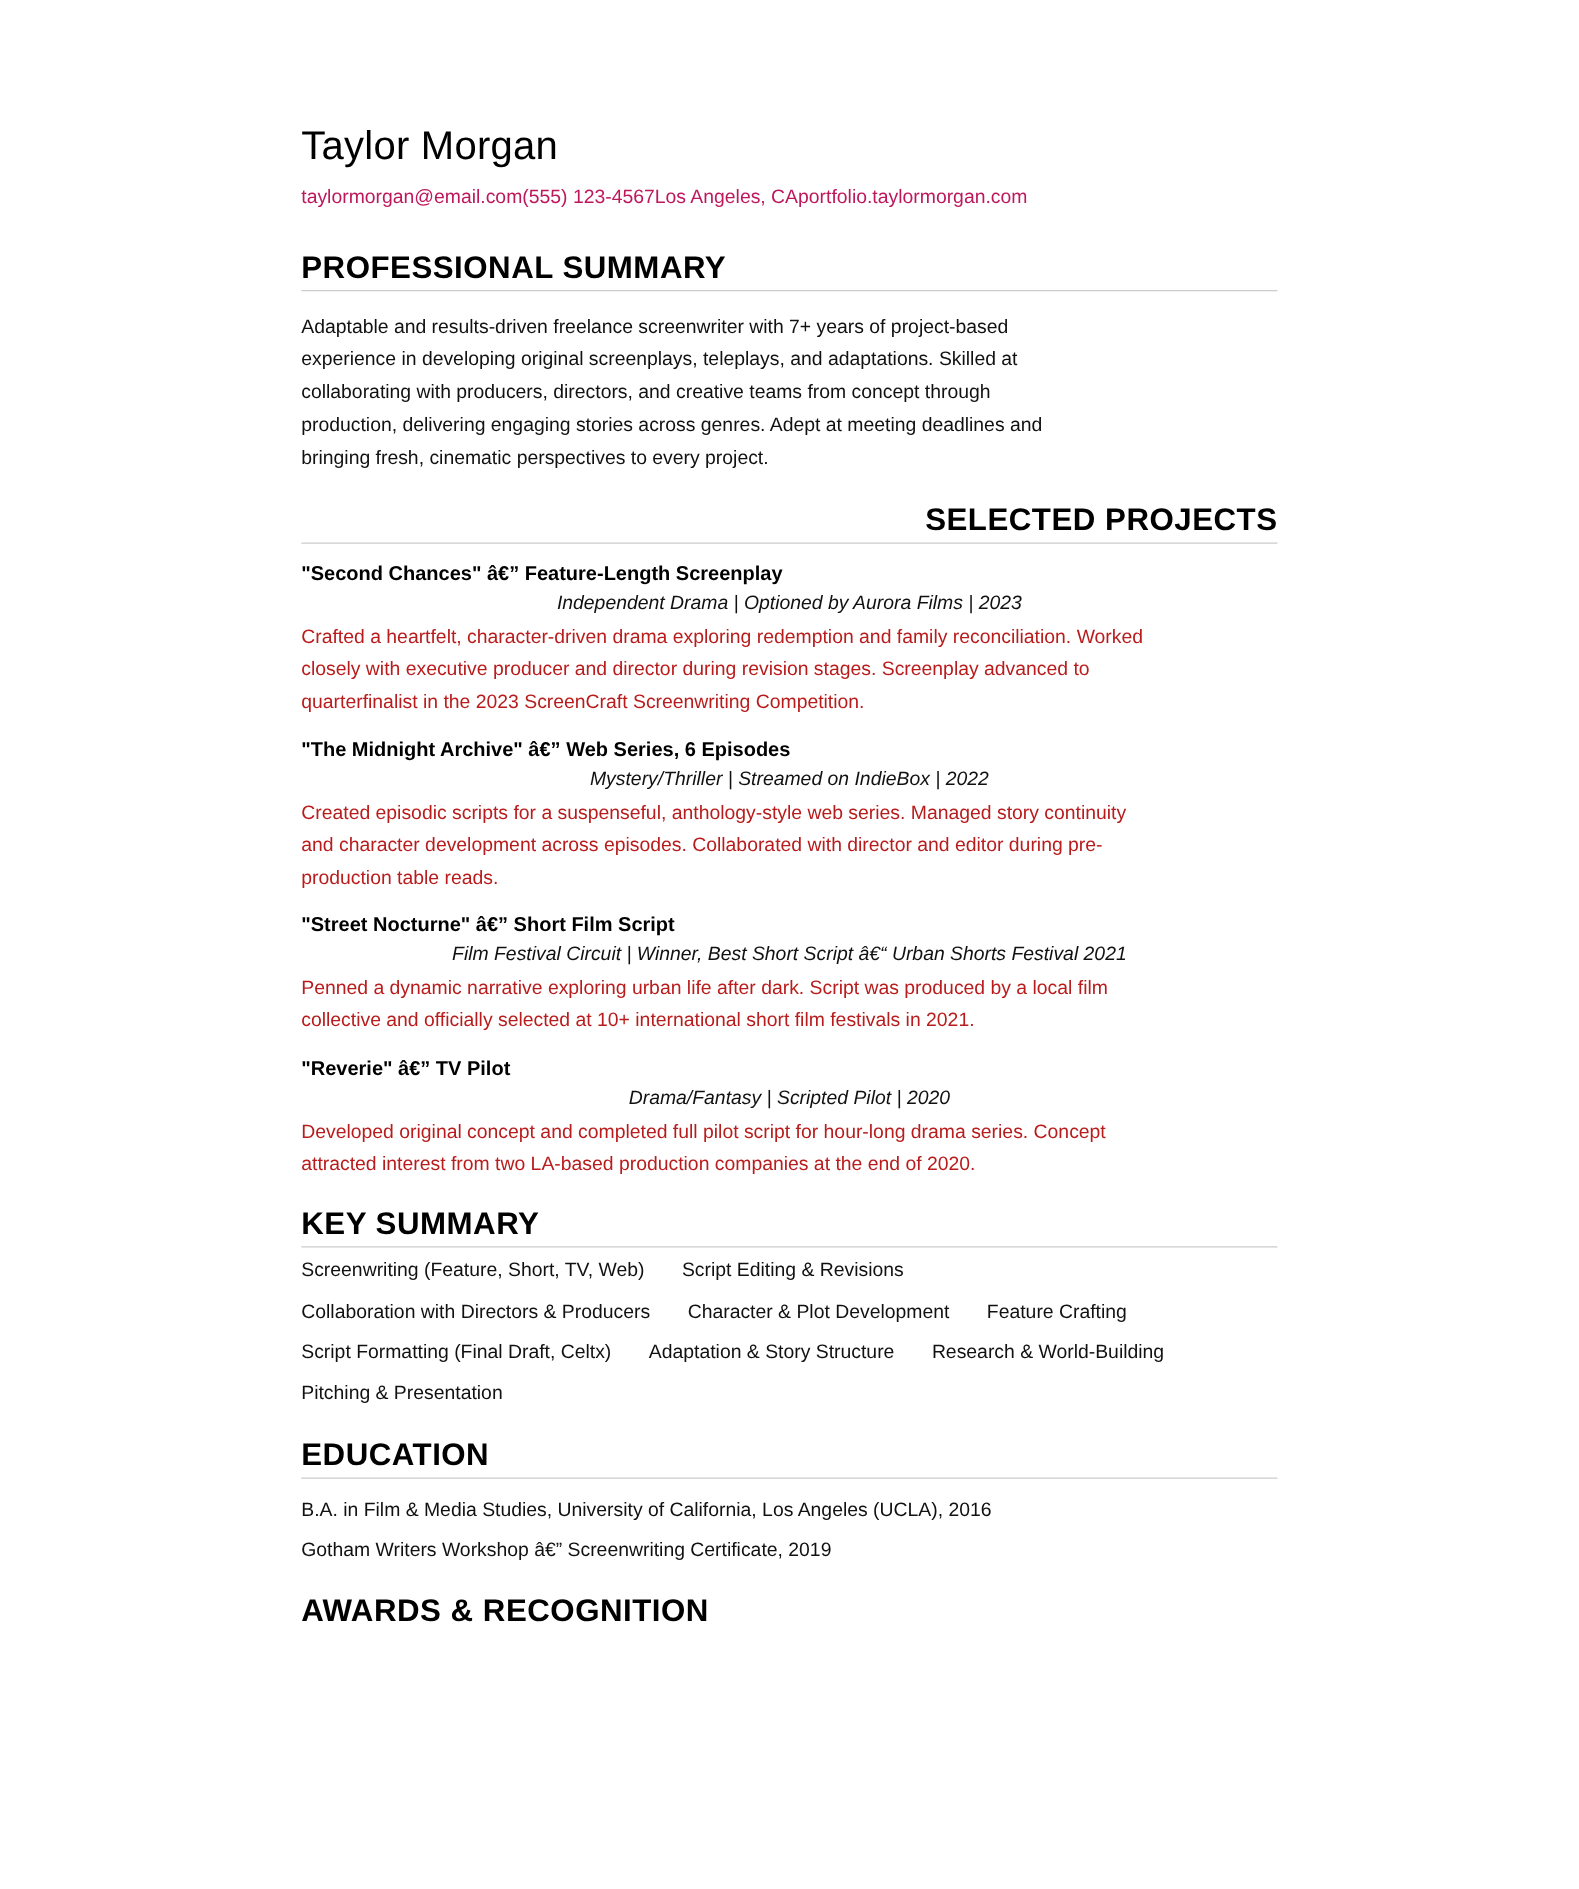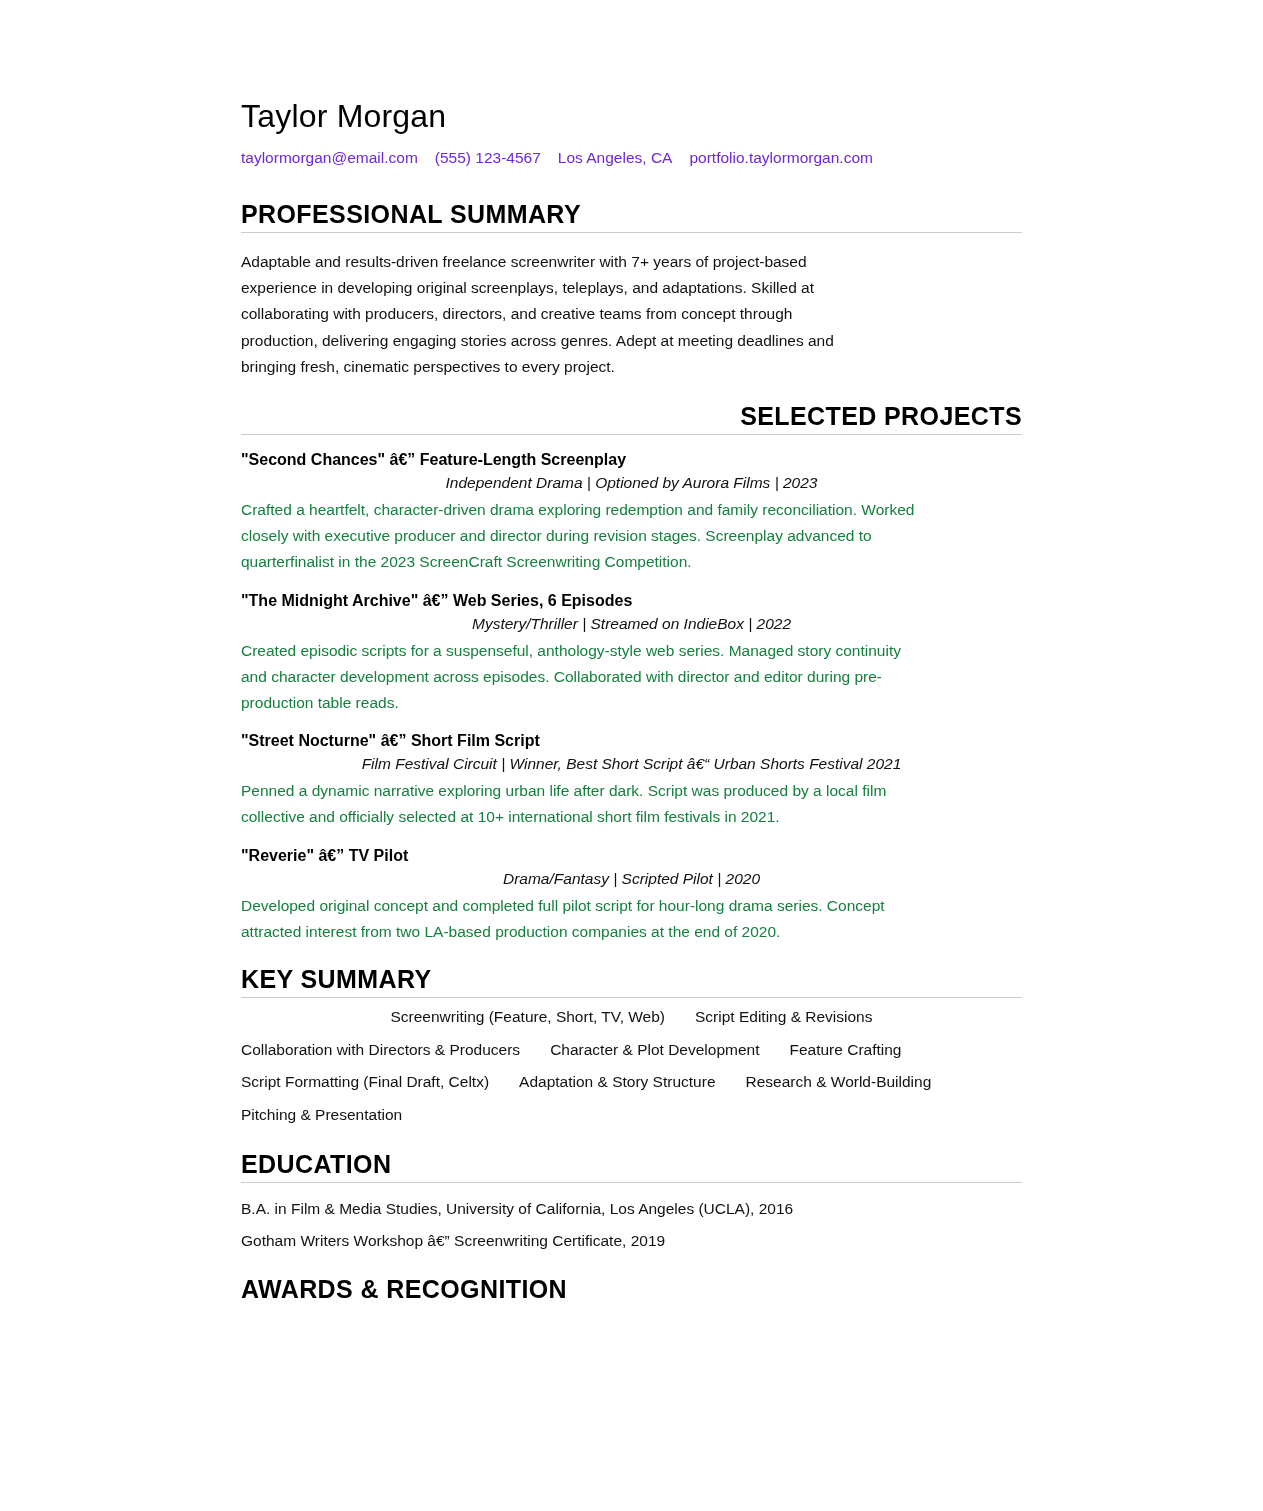--- a/index.html
+++ b/index.html
@@ -24,25 +24,24 @@
   .name {
     margin: 0;
     font-size: 32px;
     line-height: 38px;
     font-weight: 400;
     color: #000000;
     letter-spacing: 0.2px;
   }
   .contact {
     display: flex;
-    gap: 17px;
     margin-top: 12px;
     font-size: 15.5px;
     line-height: 21px;
-    color: #6d28d9;
+    color: #be185d;
   }
 
   
   .sec-heading {
     margin: 0;
     font-size: 25px;
     line-height: 20px;
     font-weight: 700;
     letter-spacing: 0.4px;
     color: #000000;
@@ -83,33 +82,33 @@
     line-height: 24px;
     font-style: italic;
     color: #111111;
     text-align: center;
   }
   .project-desc {
     margin: 2px 0 0 0;
     font-size: 15.5px;
     line-height: 26.2px;
     white-space: pre-line;
-    color: #15803d;
+    color: #b91c1c;
   }
 
   
   .skills-list { margin-top: 8px; }
   .skills-row {
     display: flex;
     gap: 30px;
     font-size: 15.5px;
     line-height: 21px;
     margin-top: 11.5px;
   }
-  .skills-row:first-child { margin-top: 0; justify-content: center; }
+  .skills-row:first-child { margin-top: 0; }
   .skills-row { margin-top: 11.5px; }
   .skill-item { white-space: nowrap; }
 
   
   .edu-list { margin-top: 13px; }
   .edu-line {
     margin: 0;
     font-size: 15.5px;
     line-height: 26px;
   }

